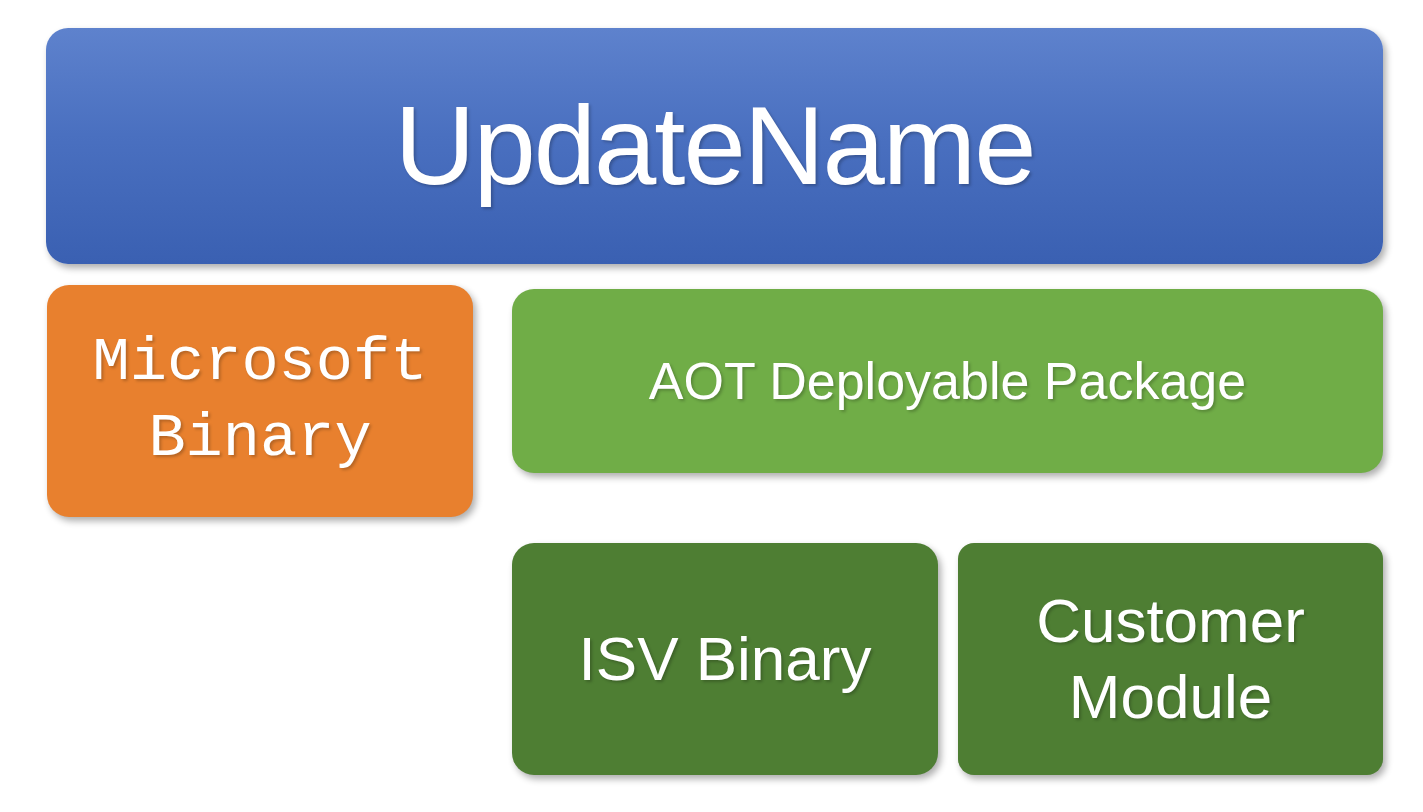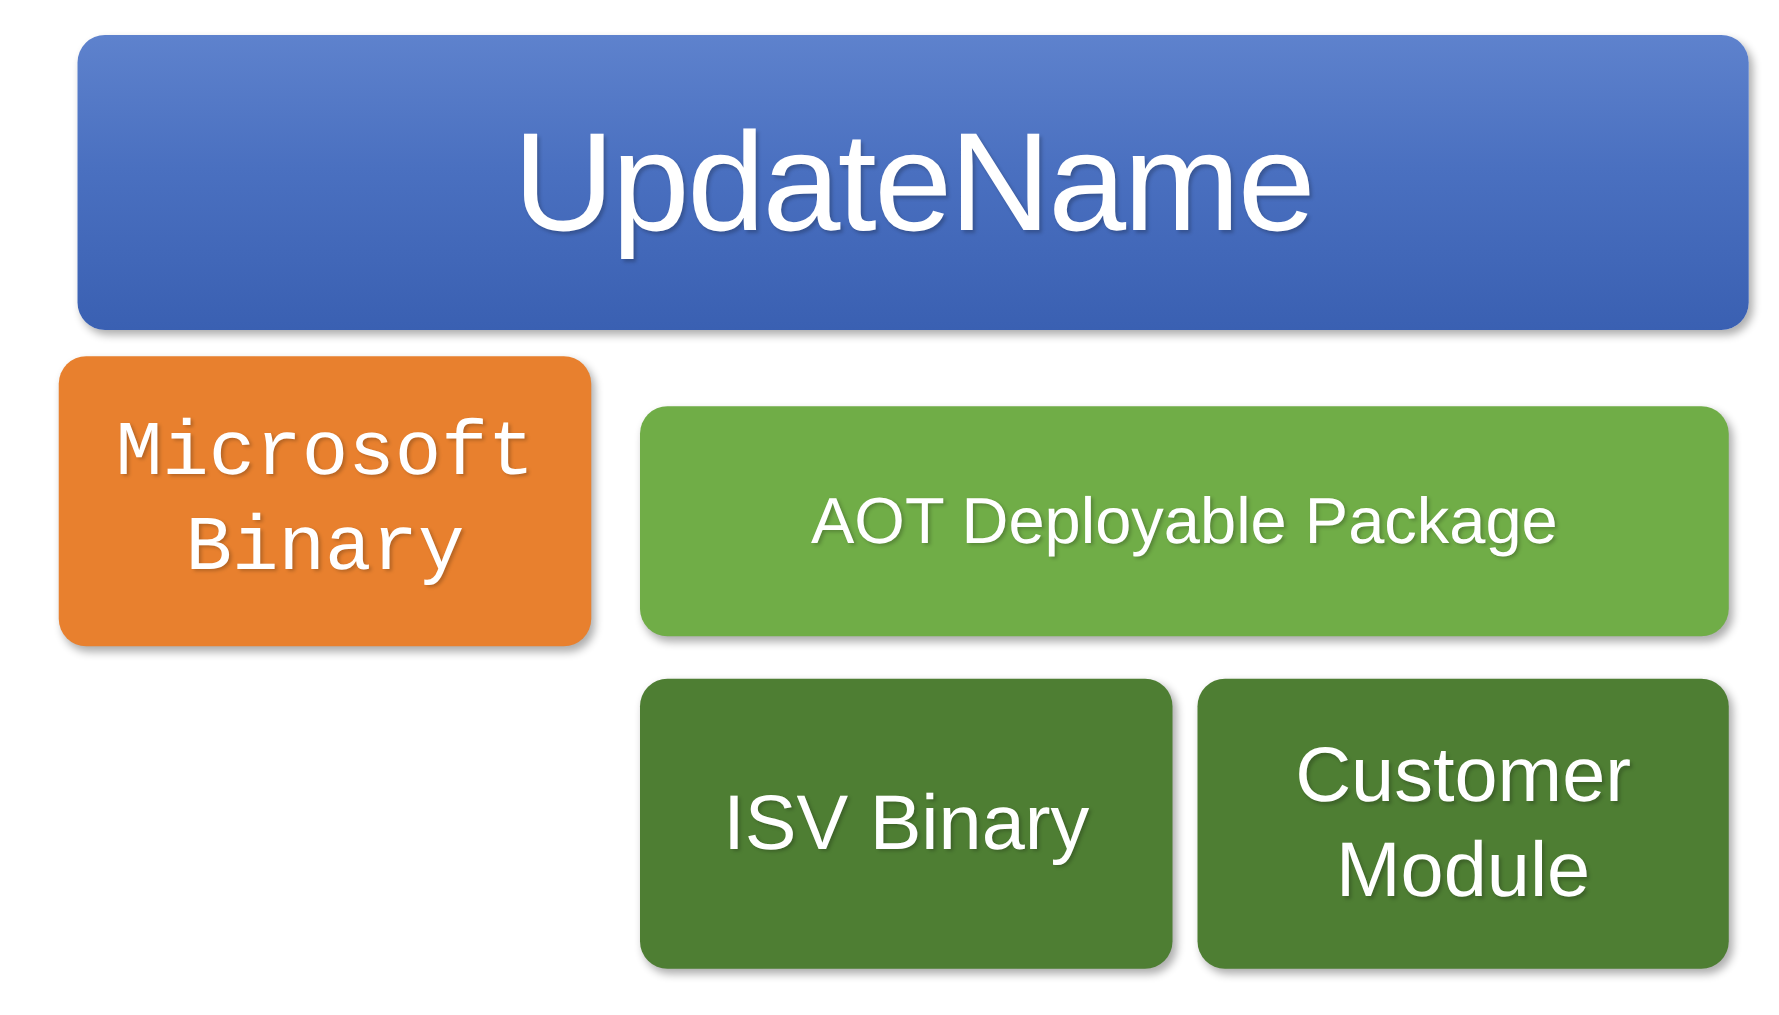--- a/index.html
+++ b/index.html
@@ -21,39 +21,38 @@
     display: flex;
     flex-direction: column;
     align-items: center;
     justify-content: center;
     color: #ffffff;
     text-align: center;
     box-shadow: 3px 4px 7px rgba(0,0,0,0.32);
     box-sizing: border-box;
   }
   .box-title {
-    left: 62px;
+    left: 46px;
     top: 28px;
     width: 1337px;
     height: 236px;
     text-align: right;
   }
   .box-ms {
     left: 47px;
     top: 285px;
     width: 426px;
     height: 232px;
     font-family: Liberation Mono, monospace;
   }
   .box-aot {
     left: 512px;
     top: 289px;
     width: 871px;
     height: 184px;
-    margin-top: 36px;
   }
   .box-isv {
     left: 512px;
     top: 543px;
     width: 426px;
     height: 232px;
   }
   .box-customer {
     left: 958px;
     top: 543px;
@@ -102,17 +101,17 @@
   </div>
 
   <div class="box box-aot" style="background-color: rgb(112, 173, 71);">
     <div class="txt aot-label">AOT Deployable Package</div>
   </div>
 
   <div class="box box-isv" style="background-color: rgb(78, 126, 51);">
     <div class="txt big-label">ISV Binary</div>
   </div>
 
-  <div class="box box-customer" style="background-color: rgb(78, 126, 51);">
+  <div class="box box-customer" style="background-color: rgb(78, 126, 51); border-radius: 16px;">
     <div class="txt big-label">Customer Module</div>
   </div>
 
 </div>
 
 </body></html>

